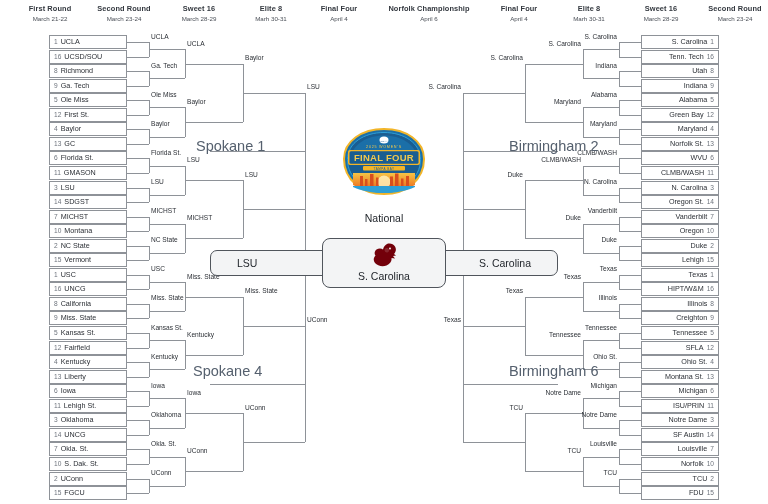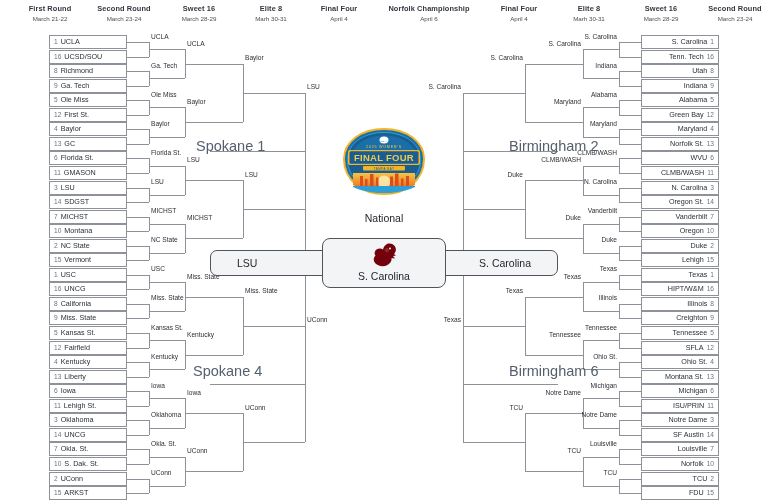--- a/index.html
+++ b/index.html
@@ -150,21 +150,21 @@
       <div class="slot L" style="left:49px;top:340.6px;width:78px;"><span class="seed">12</span><span>Fairfield</span></div>
       <div class="slot L" style="left:49px;top:355.1px;width:78px;"><span class="seed">4</span><span>Kentucky</span></div>
       <div class="slot L" style="left:49px;top:369.7px;width:78px;"><span class="seed">13</span><span>Liberty</span></div>
       <div class="slot L" style="left:49px;top:384.2px;width:78px;"><span class="seed">6</span><span>Iowa</span></div>
       <div class="slot L" style="left:49px;top:398.8px;width:78px;"><span class="seed">11</span><span>Lehigh St.</span></div>
       <div class="slot L" style="left:49px;top:413.3px;width:78px;"><span class="seed">3</span><span>Oklahoma</span></div>
       <div class="slot L" style="left:49px;top:427.9px;width:78px;"><span class="seed">14</span><span>UNCG</span></div>
       <div class="slot L" style="left:49px;top:442.4px;width:78px;"><span class="seed">7</span><span>Okla. St.</span></div>
       <div class="slot L" style="left:49px;top:457.0px;width:78px;"><span class="seed">10</span><span>S. Dak. St.</span></div>
       <div class="slot L" style="left:49px;top:471.5px;width:78px;"><span class="seed">2</span><span>UConn</span></div>
-      <div class="slot L" style="left:49px;top:486.1px;width:78px;"><span class="seed">15</span><span>ARKST</span></div>
+      <div class="slot L" style="left:49px;top:486.1px;width:78px;"><span class="seed">15</span><span>FGCU</span></div>
     </div>
   <div id="left-lines">
       <div class="ln h" style="left:127px;top:42px;width:22px;"></div>
       <div class="ln h" style="left:127px;top:56.55px;width:22px;"></div>
       <div class="ln v" style="left:149px;top:42px;height:14.549999999999997px;"></div>
       <div class="ln h" style="left:127px;top:71.1px;width:22px;"></div>
       <div class="ln h" style="left:127px;top:85.65px;width:22px;"></div>
       <div class="ln v" style="left:149px;top:71.1px;height:14.550000000000011px;"></div>
       <div class="ln h" style="left:127px;top:100.2px;width:22px;"></div>
       <div class="ln h" style="left:127px;top:114.75px;width:22px;"></div>

